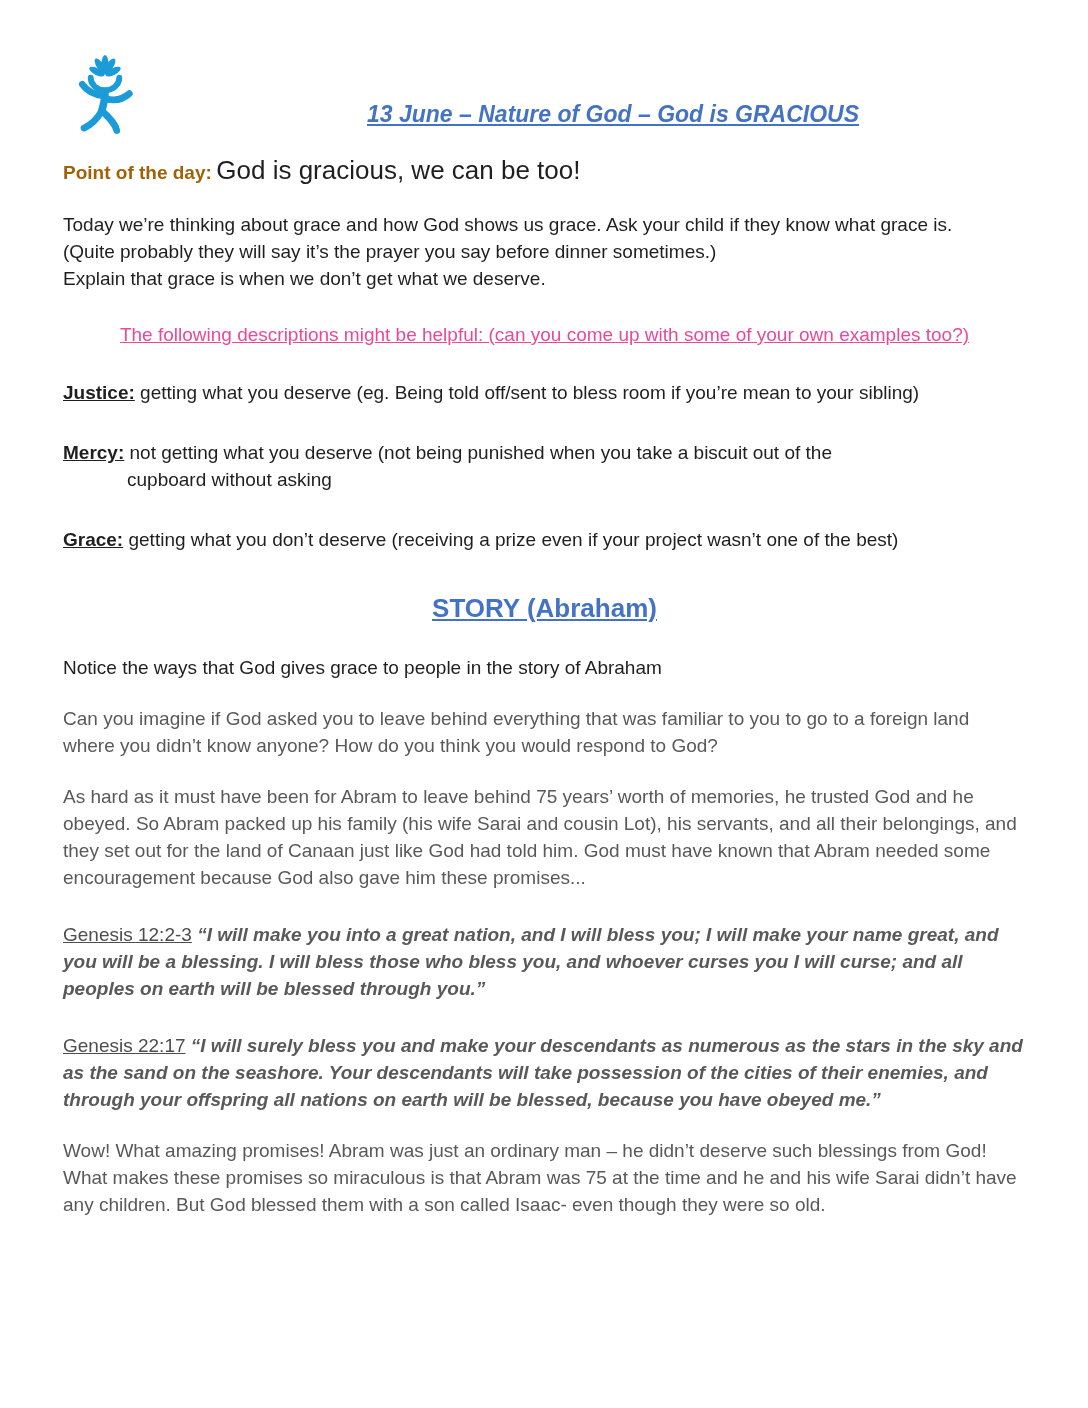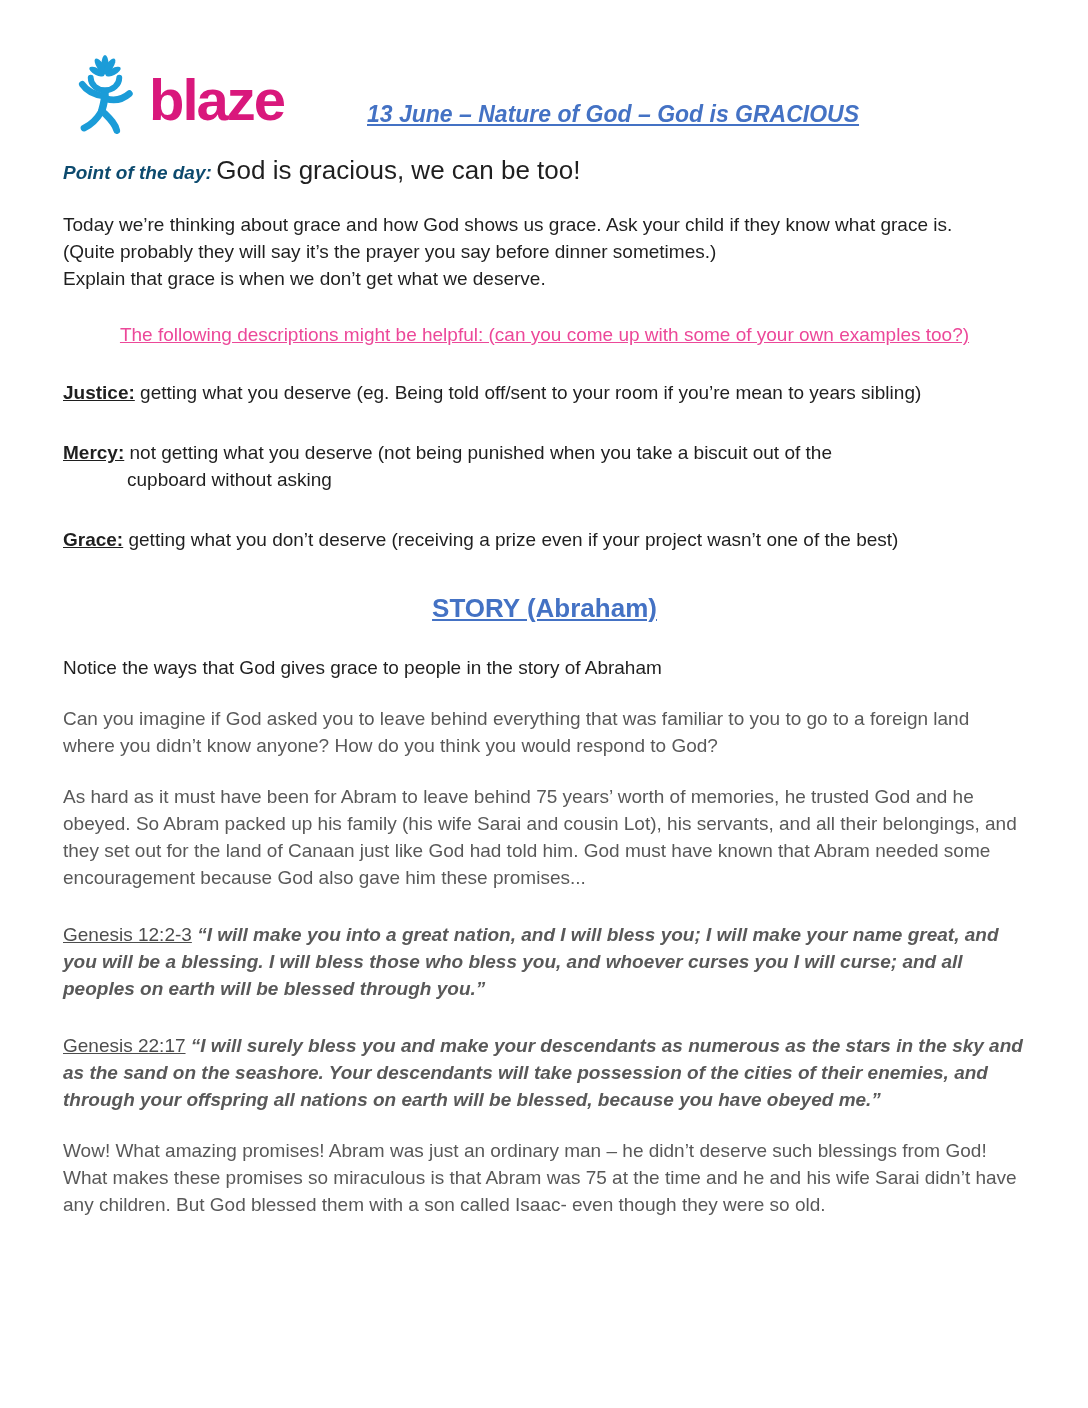--- a/index.html
+++ b/index.html
@@ -30,21 +30,21 @@
     top: 46px;
     font-size: 23px;
     font-weight: bold;
     color: #4472c4;
     text-decoration: underline;
     white-space: nowrap;
     font-style: italic;
   }
   .pod { margin-top: 8px; line-height: 30px; }
   .mv { padding-left: 6px; line-height: 30px; max-width: 975px; }
-  .blue-label { color: #0c4a6e; font-weight: bold; font-size: 19px; font-style: italic; }
+  .blue-label { color: #a16207; font-weight: bold; font-size: 19px; }
   .big-black { color: #1f1f1f; font-size: 26px; }
   .para { font-size: 19px; line-height: 27px; }
   .black { color: #1f1f1f; }
   .gray { color: #595959; }
   .intro { margin-top: 22px; }
   .heading-underline {
     margin-top: 32px;
     font-size: 19px;
     color: #ec4899;
     text-decoration: underline;
@@ -84,37 +84,36 @@
         </g>
         <g stroke="#1b9cd8" fill="none" stroke-linecap="round">
           <path d="M33 27 a17 15 0 0 0 34 0" stroke-width="7"></path>
           <path d="M50 44 C50 54 48 60 46 67" stroke-width="9"></path>
           <path d="M50 49 C40 48 29 44 23 35" stroke-width="8"></path>
           <path d="M51 52 C61 55 71 53 79 46" stroke-width="8"></path>
           <path d="M46 67 C40 77 32 84 25 87" stroke-width="8"></path>
           <path d="M47 67 C55 75 62 81 64 90" stroke-width="8"></path>
         </g>
       </svg>
-      <span class="logo-text">blaze</span>
     </div>
     <h1 class="doc-title">13 June – Nature of God – God is GRACIOUS</h1>
   </div>
 
   <p class="pod"><span class="blue-label">Point of the day:</span> <span class="big-black">God is gracious, we can be too!</span></p>
 
 
   <div class="para black intro">
     <div>Today we’re thinking about grace and how God shows us grace. Ask your child if they know what grace is.</div>
     <div>(Quite probably they will say it’s the prayer you say before dinner sometimes.)</div>
     <div>Explain that grace is when we don’t get what we deserve.</div>
   </div>
 
   <p class="heading-underline">The following descriptions might be helpful: (can you come up with some of your own examples too?)</p>
 
-  <p class="para black def"><span class="term">Justice:</span> <span>getting what you deserve (eg. Being told off/sent to your room if you’re mean to years sibling)</span></p>
+  <p class="para black def"><span class="term">Justice:</span> <span>getting what you deserve (eg. Being told off/sent to bless room if you’re mean to your sibling)</span></p>
 
   <div class="para black def">
     <div><span class="term">Mercy:</span> <span>not getting what you deserve (not being punished when you take a biscuit out of the</span></div>
     <div class="indent">cupboard without asking</div>
   </div>
 
   <p class="para black def"><span class="term">Grace:</span> <span>getting what you don’t deserve (receiving a prize even if your project wasn’t one of the best)</span></p>
 
   <h2 class="story-heading">STORY (Abraham)</h2>
 

